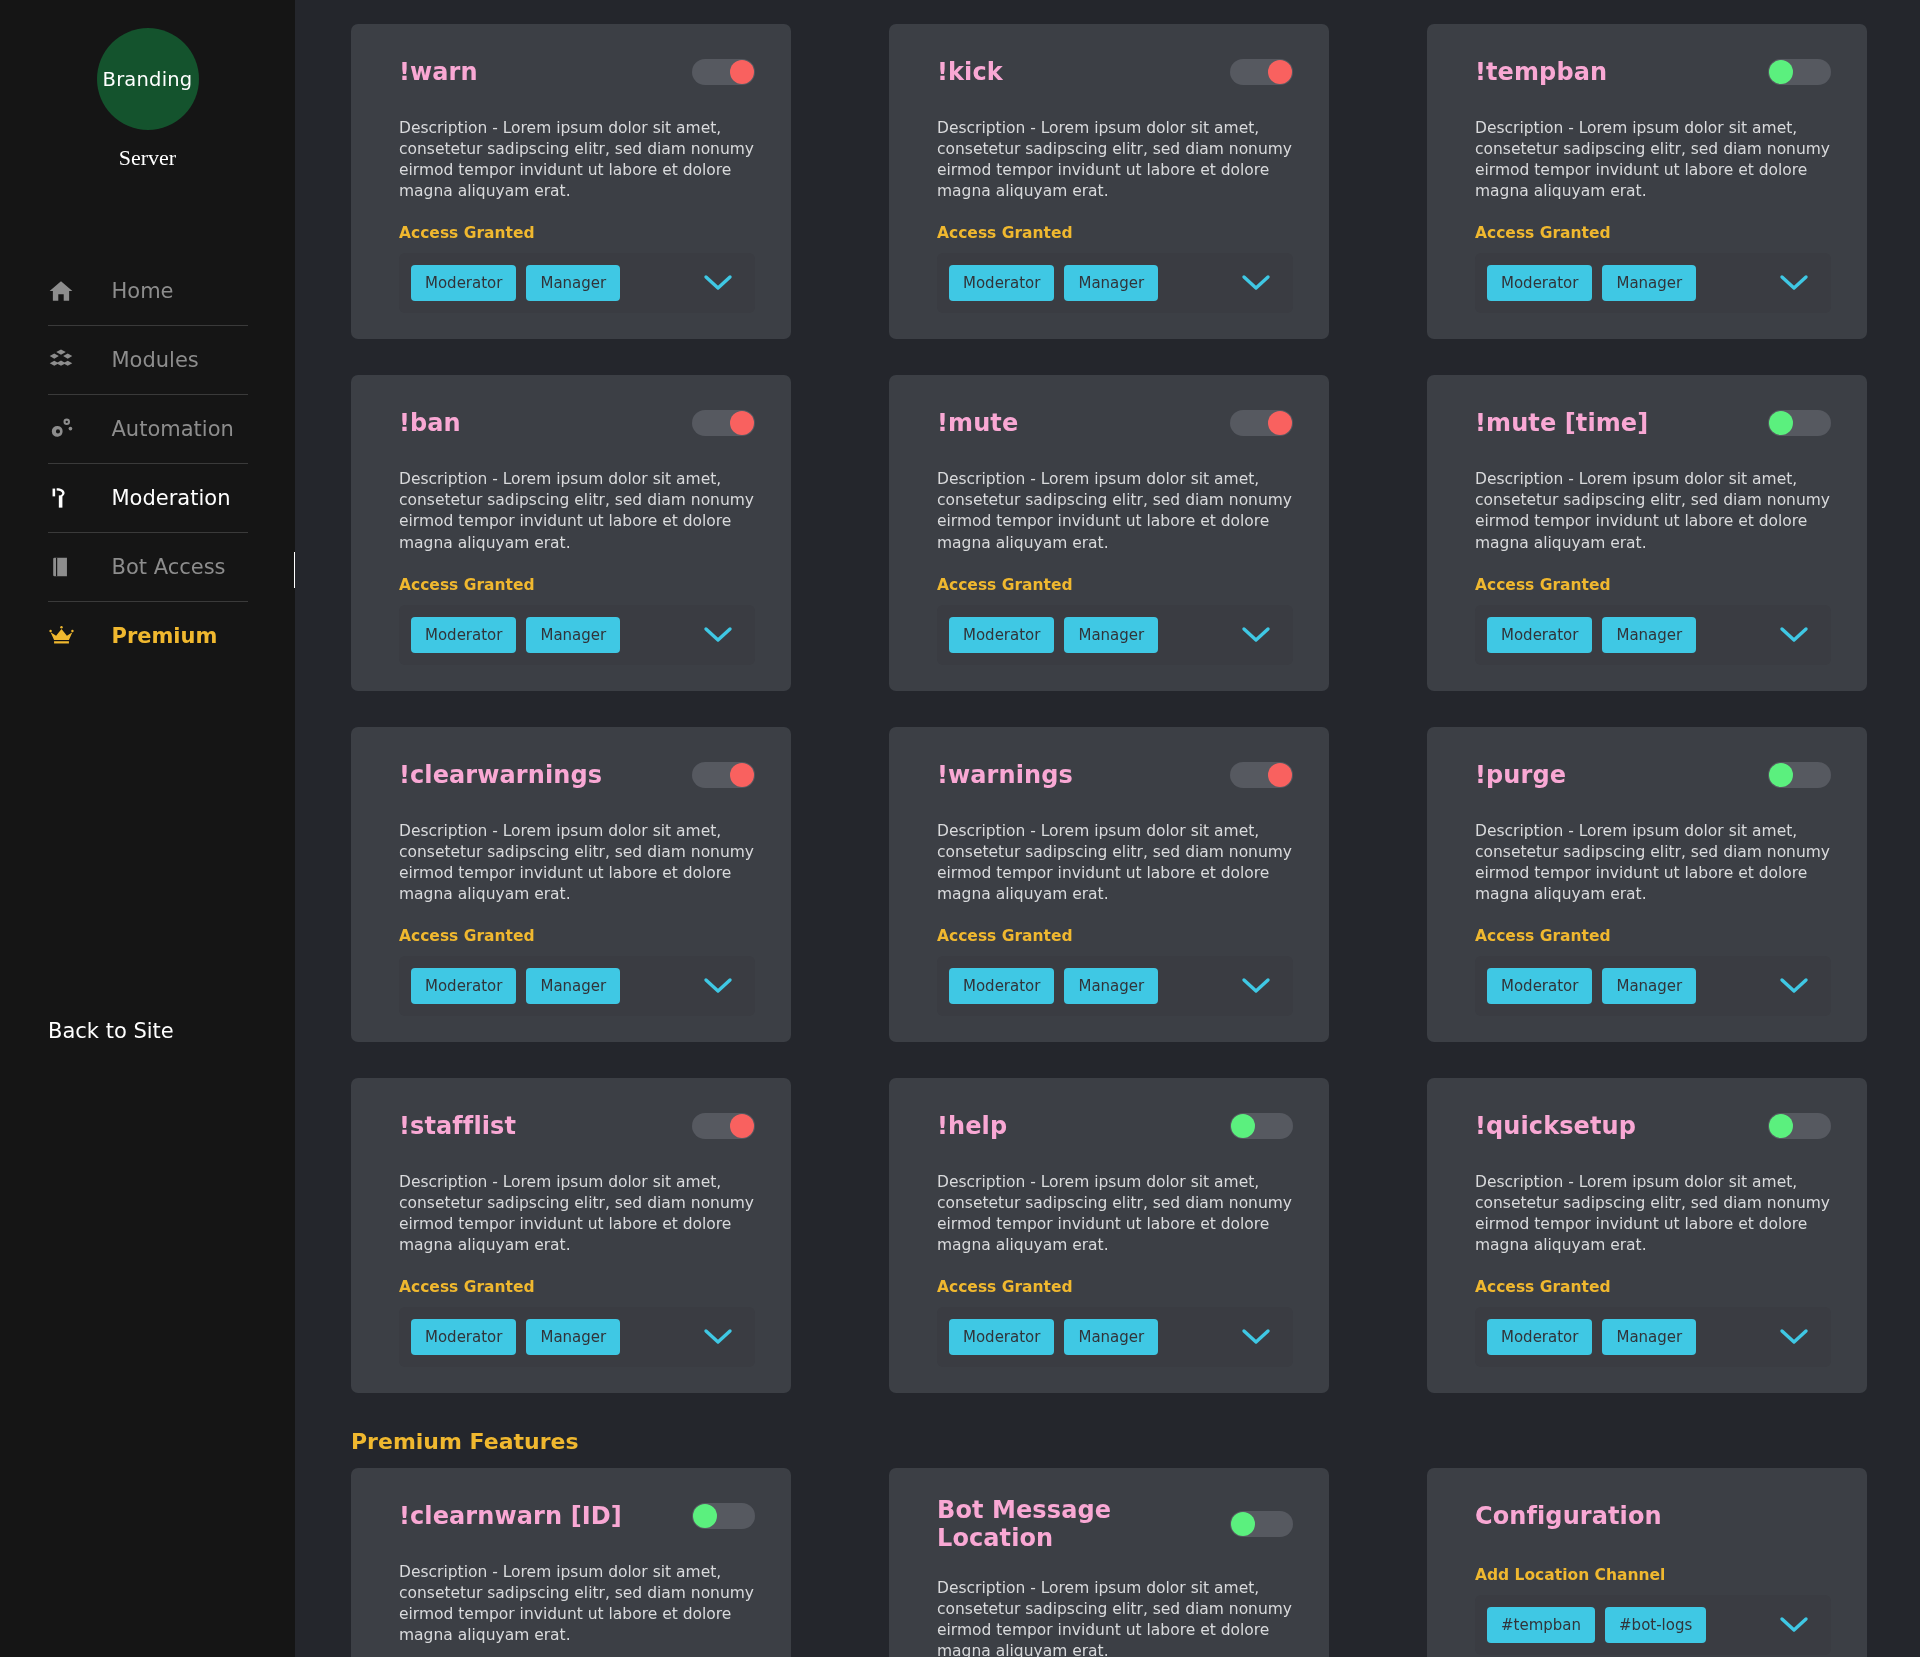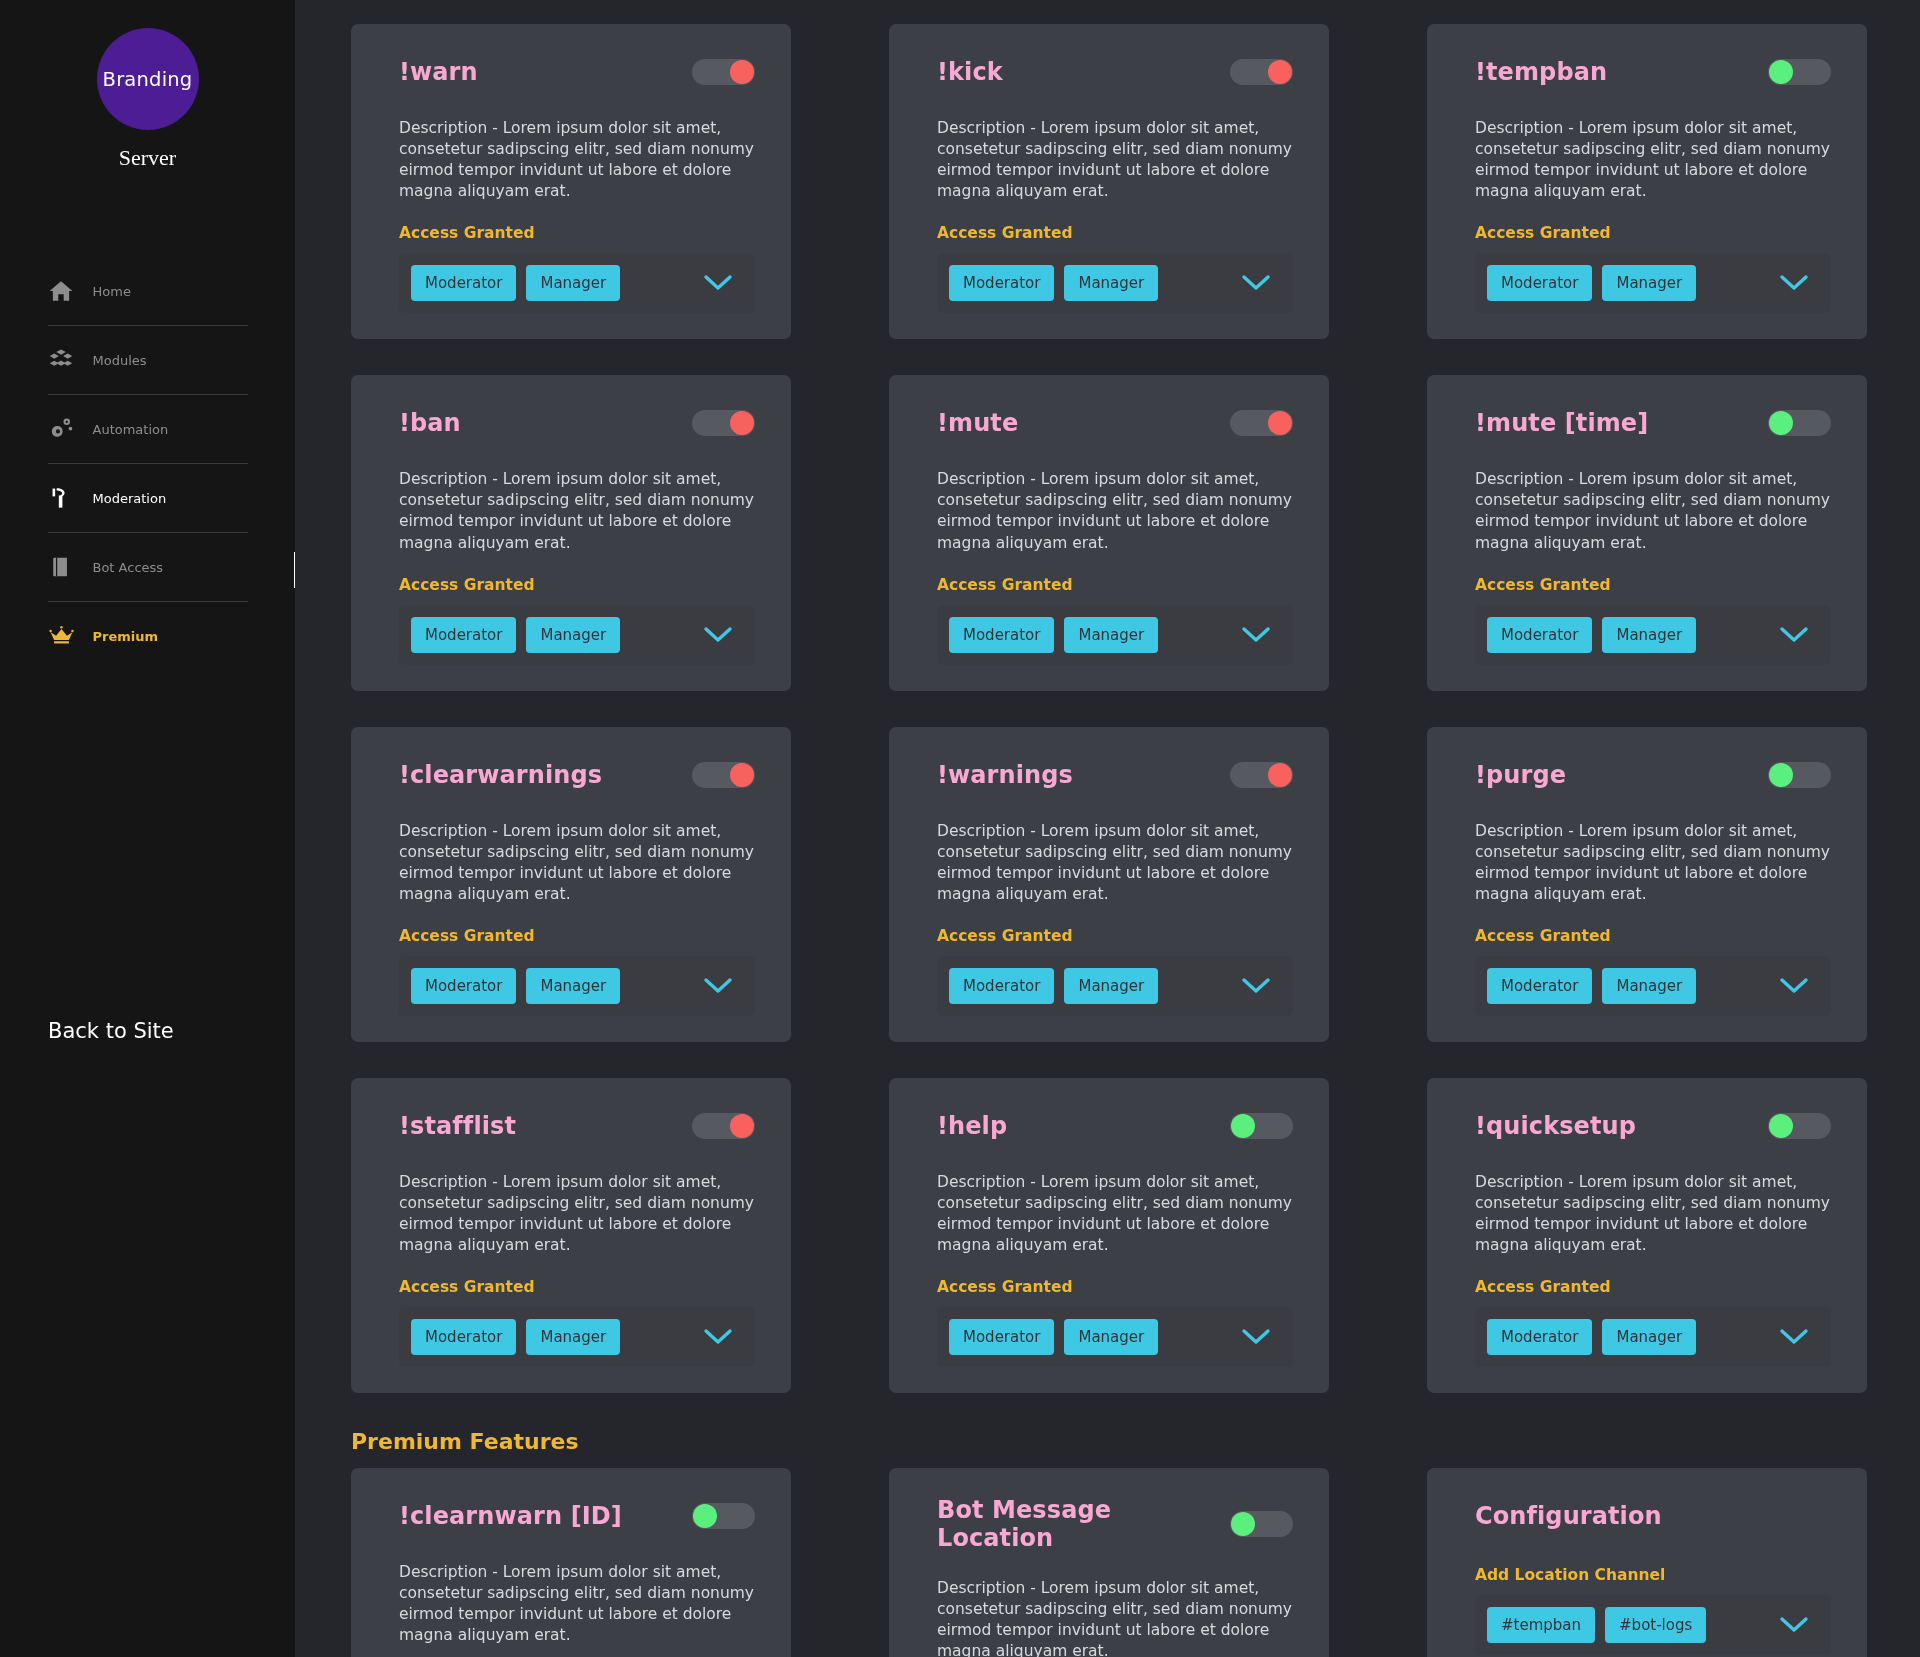--- a/index.html
+++ b/index.html
@@ -32,21 +32,21 @@
   }
   .brand-block {
     margin-top: 28px;
     display: flex;
     flex-direction: column;
     align-items: center;
   }
   .brand-circle {
     width: 102px; height: 102px;
     border-radius: 50%;
-    background: #4c1d95;
+    background: #14532d;
     display: flex;
     align-items: center;
     justify-content: center;
     color: #ffffff;
     font-size: 19.5px;
     letter-spacing: .2px;
   }
   .brand-name {
     margin-top: 15px;
     color: #ffffff;
@@ -67,22 +67,22 @@
   }
   .nav-item .ico {
     width: 40px;
     display: flex;
     align-items: center;
     justify-content: flex-start;
     flex-shrink: 0;
   }
   .nav-item .ico svg { display:block; }
   .nav-label {
-    font-size: 13px;
-    margin-left: 5px;
+    font-size: 21px;
+    margin-left: 24px;
     white-space: nowrap;
   }
   .nav-item.active { color: #ffffff; }
   .nav-item.active .nav-label { font-weight: 400; }
   .nav-item.premium { color: #F0B82F; }
   .nav-item.premium .nav-label { font-weight: bold; }
   .nav-sep {
     height: 1px;
     background: #3a3a3a;
     width: 200px;

